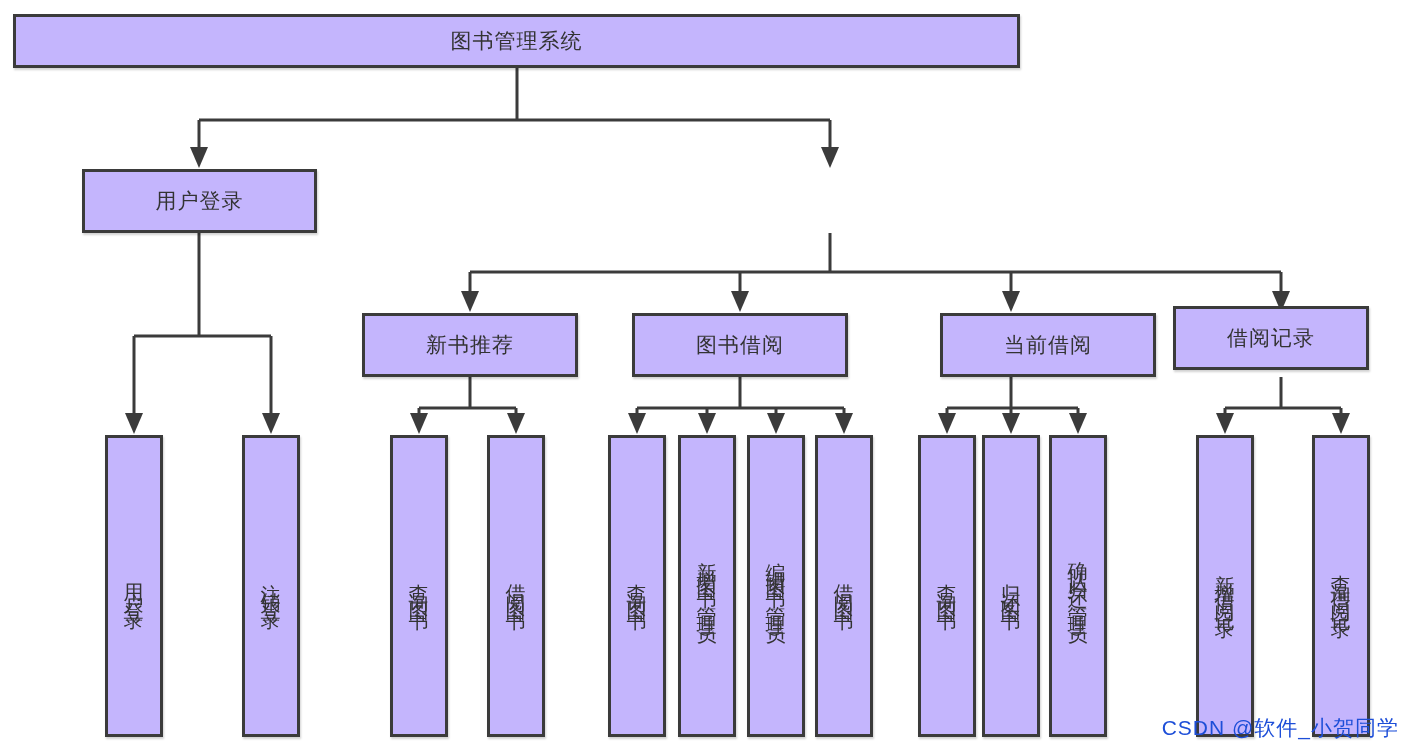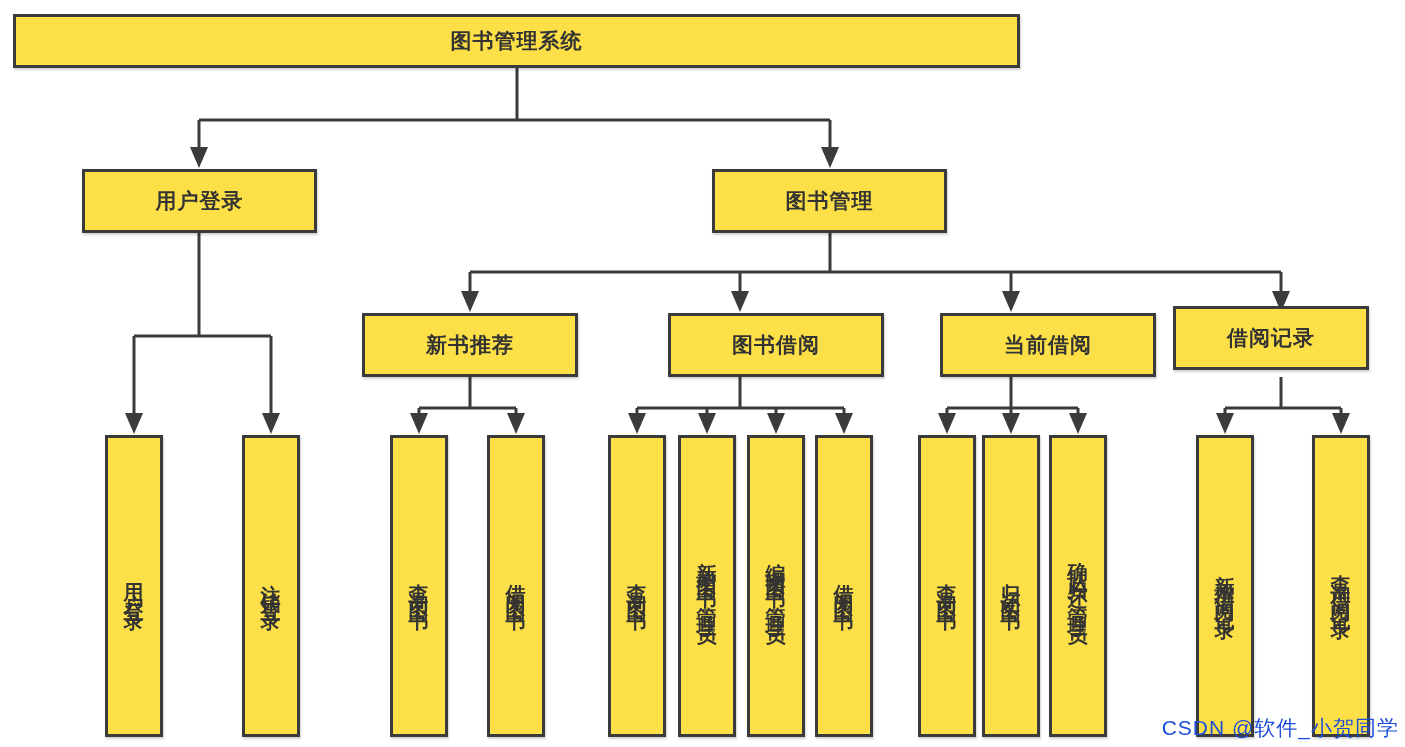--- a/index.html
+++ b/index.html
@@ -16,27 +16,26 @@
     background: #ffffff;
     overflow: hidden;
   }
   svg.wires {
     position: absolute;
     left: 0; top: 0;
     width: 1405px; height: 747px;
   }
   .node {
     position: absolute;
-    background: #fde047;
+    background: #c4b5fd;
     border: 3px solid #3b3b3b;
     display: flex;
     align-items: center;
     justify-content: center;
     box-shadow: 1px 2px 2px rgba(0,0,0,0.18);
-    font-weight: bold;
   }
   .hnode {
     font-size: 21px;
     letter-spacing: 1px;
     color: #333333;
   }
   .vnode .vtext {
     writing-mode: vertical-rl;
     font-size: 20px;
     line-height: 1;
@@ -128,28 +127,25 @@
     </g>
   </svg>
 
   <div class="node hnode" style="left:13px; top:14px; width:1007px; height:54px;">
     <span>图书管理系统</span>
   </div>
 
   <div class="node hnode" style="left:82px; top:169px; width:235px; height:64px;">
     <span>用户登录</span>
   </div>
-  <div class="node hnode" style="left:712px; top:169px; width:235px; height:64px;">
-    <span>图书管理</span>
-  </div>
 
   <div class="node hnode" style="left:362px; top:313px; width:216px; height:64px;">
     <span>新书推荐</span>
   </div>
-  <div class="node hnode" style="left:668px; top:313px; width:216px; height:64px;">
+  <div class="node hnode" style="left:632px; top:313px; width:216px; height:64px;">
     <span>图书借阅</span>
   </div>
   <div class="node hnode" style="left:940px; top:313px; width:216px; height:64px;">
     <span>当前借阅</span>
   </div>
   <div class="node hnode" style="left:1173px; top:306px; width:196px; height:64px;">
     <span>借阅记录</span>
   </div>
 
   <div class="node vnode" style="left:105px; top:435px; width:58px; height:302px;">

